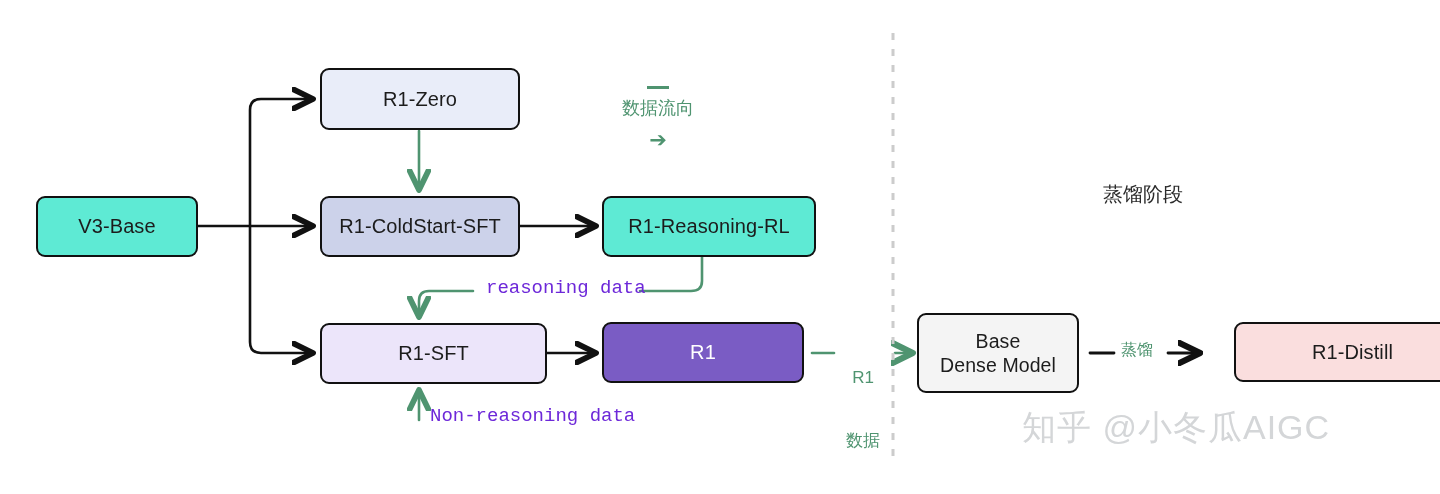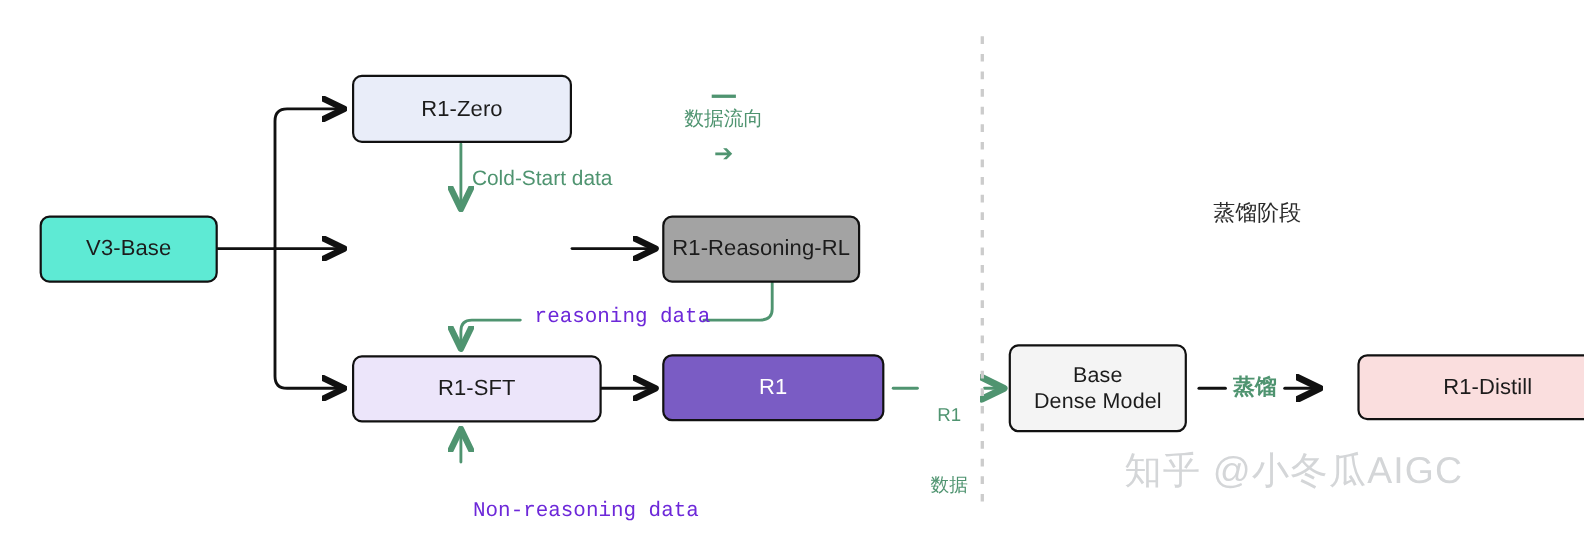--- a/index.html
+++ b/index.html
@@ -36,40 +36,40 @@
     text-align: center;
     font-size: 20px;
     color: #1c1c1c;
     line-height: 1.25;
     letter-spacing: 0.1px;
   }
   .node.two-line { font-size: 19.5px; }
   #node-v3base      { left: 36px;   top: 196px; width: 162px; height: 61px; background: #5eead4; }
   #node-r1zero      { left: 320px;  top: 68px;  width: 200px; height: 62px; background: #e9edf9; }
   #node-coldstart   { left: 320px;  top: 196px; width: 200px; height: 61px; background: #ccd2ea; }
-  #node-reasoningrl { left: 602px;  top: 196px; width: 180px; height: 61px; background: #a3a3a3; }
+  #node-reasoningrl { left: 602px;  top: 196px; width: 214px; height: 61px; background: #5eead4; }
   #node-r1sft       { left: 320px;  top: 323px; width: 227px; height: 61px; background: #ece5fa; }
   #node-r1          { left: 602px;  top: 322px; width: 202px; height: 61px; background: #7a5cc4; color: #ffffff; }
   #node-basedense   { left: 917px;  top: 313px; width: 162px; height: 80px; background: #f4f4f4; }
   #node-r1distill   { left: 1234px; top: 322px; width: 237px; height: 60px; background: #fadede; }
 
   .label {
     position: absolute;
     white-space: pre;
     line-height: 1.22;
     flex-direction: column;
   }
   .green-text { color: #4f9470; }
   .dark-text  { color: #6d28d9; font-family: Liberation Mono, monospace; }
 
   #label-coldstart     { left: 429px; top: 151px; font-size: 19px; }
   #label-reasoning     { left: 486px; top: 277px; font-size: 19px; }
-  #label-nonreasoning  { left: 430px; top: 405px; font-size: 19px; margin-top: 48px; }
+  #label-nonreasoning  { left: 430px; top: 405px; font-size: 19px; }
   #label-r1data        { left: 843px; top: 327px; font-size: 17px; text-align: center; width: 40px; }
-  #label-zhengliu      { left: 1121px; top: 340px; font-size: 20px; font-weight: bold; }
+  #label-zhengliu      { left: 1121px; top: 340px; font-size: 16px; }
   #label-stage-title   { left: 1103px; top: 182px; font-size: 20px; color: #2b2b2b; }
   #legend              { left: 622px; top: 86px; font-size: 18px; display: flex; align-items: center; gap: 9px; }
   #legend .legend-dash {
     display: inline-block;
     width: 22px;
     height: 2.6px;
     background: #4f9470;
   }
   #legend .legend-arrow { font-size: 21px; line-height: 1; }
 
@@ -134,20 +134,23 @@
   </svg>
 
   <div class="node" id="node-v3base">
     <span>V3-Base</span>
   </div>
 
   <div class="node" id="node-r1zero">
     <span>R1-Zero</span>
   </div>
 
+  <div class="node" id="node-coldstart">
+    <span>R1-ColdStart-SFT</span>
+  </div>
 
   <div class="node" id="node-reasoningrl">
     <span>R1-Reasoning-RL</span>
   </div>
 
   <div class="node" id="node-r1sft">
     <span>R1-SFT</span>
   </div>
 
   <div class="node" id="node-r1">
@@ -158,21 +161,20 @@
     <div>
       <div>Base</div>
       <div>Dense Model</div>
     </div>
   </div>
 
   <div class="node" id="node-r1distill">
     <span>R1-Distill</span>
   </div>
 
-  <div class="label green-text" id="label-coldstart">Cold-Start data</div>
 
   <div class="label dark-text" id="label-reasoning">reasoning data</div>
 
   <div class="label dark-text" id="label-nonreasoning">Non-reasoning data</div>
 
   <div class="label green-text" id="label-r1data">
     <div>R1</div>
     <div>数据</div>
   </div>
 

